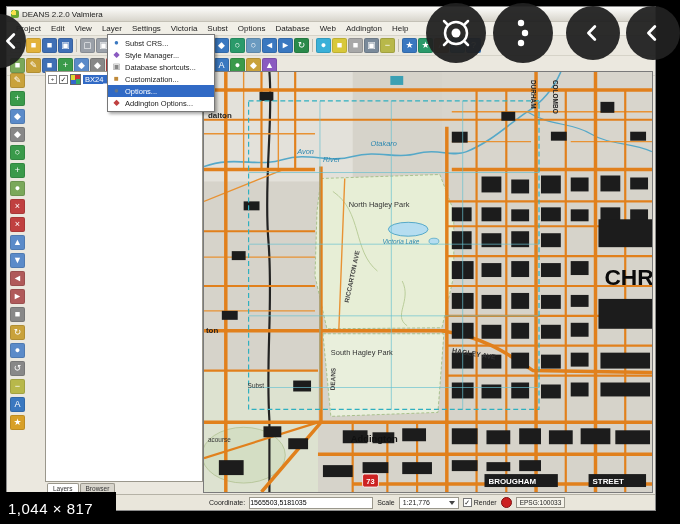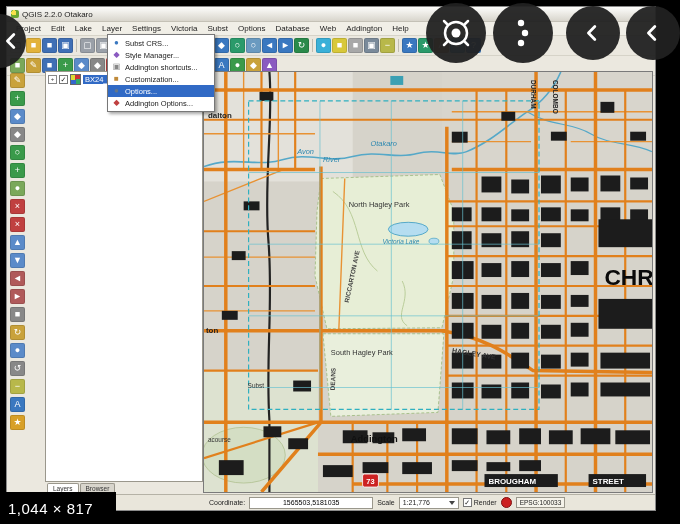--- a/index.html
+++ b/index.html
@@ -47,21 +47,21 @@
   
   .dropdown{position:absolute;left:100px;top:27px;width:106px;background:#fff;border:1px solid #777;
     box-shadow:2px 2px 3px rgba(0,0,0,.35);z-index:50;padding:2px 0;font-size:7.5px;color:#222;}
   .dd-item{display:flex;align-items:center;gap:4px;padding:1px 4px;height:10px;white-space:nowrap;}
   .dd-icon{width:9px;text-align:center;font-size:8px;line-height:1;}
   .dd-sel{background:#316ac5;color:#fff;}
   
   .statusbar{position:absolute;left:0;right:0;bottom:0;height:16px;background:#e9e6db;border-top:1px solid #b5b2a6;
     display:flex;align-items:center;gap:4px;font-size:7px;color:#222;padding-left:202px;box-sizing:border-box;}
   .coord-field{width:122px;height:10px;border:1px solid #9a978c;background:#fff;font-size:7px;
-    text-align:center;font-family:"Liberation Sans",sans-serif;padding:0;}
+    text-align:left;font-family:"Liberation Sans",sans-serif;padding:0;}
   .scale-combo{display:flex;align-items:center;border:1px solid #9a978c;background:#fff;height:10px;
     padding:0 3px;min-width:52px;justify-content:space-between;}
   .combo-arrow{width:0;height:0;border-left:3px solid transparent;border-right:3px solid transparent;border-top:4px solid #444;margin-left:3px;}
   .render-wrap{display:flex;align-items:center;gap:2px;}
   .red-dot{width:9px;height:9px;border-radius:50%;background:#cc2020;border:1px solid #801010;}
   .epsg-box{border:1px solid #9a978c;background:#f5f3ea;padding:1px 3px;font-size:6.5px;white-space:nowrap;}
   
   .ov-circle{position:absolute;border-radius:50%;background:rgba(33,33,33,.95);display:flex;
     align-items:center;justify-content:center;z-index:100;}
   
@@ -69,27 +69,27 @@
     display:flex;align-items:center;padding-left:8px;box-sizing:border-box;}
   .size-badge span{color:#fff;font-size:15px;letter-spacing:.5px;}
 </style>
 </head>
 <body>
 
 <div class="window">
 
   <div class="titlebar">
     <span class="app-icon"></span>
-    <span>QGIS 2.2.0 Otakaro</span>
+    <span>DEANS 2.2.0 Valmiera</span>
   </div>
 
   <div class="menubar">
       <span class="menu-item">Project</span>
       <span class="menu-item">Edit</span>
-      <span class="menu-item">Lake</span>
+      <span class="menu-item">View</span>
       <span class="menu-item">Layer</span>
       <span class="menu-item">Settings</span>
       <span class="menu-item">Victoria</span>
       <span class="menu-item">Subst</span>
       <span class="menu-item">Options</span>
       <span class="menu-item">Database</span>
       <span class="menu-item">Web</span>
       <span class="menu-item">Addington</span>
       <span class="menu-item">Help</span>
     </div>
@@ -333,21 +333,21 @@
       <div class="dd-item">
         <span class="dd-icon" style="color: rgb(58, 120, 192);">●</span>
         <span>Subst CRS...</span>
       </div>
       <div class="dd-item">
         <span class="dd-icon" style="color: rgb(138, 90, 192);">◆</span>
         <span>Style Manager...</span>
       </div>
       <div class="dd-item">
         <span class="dd-icon" style="color: rgb(136, 136, 136);">▣</span>
-        <span>Addington shortcuts...</span>
+        <span>Database shortcuts...</span>
       </div>
       <div class="dd-item">
         <span class="dd-icon" style="color: rgb(192, 138, 58);">■</span>
         <span>Customization...</span>
       </div>
       <div class="dd-item dd-sel">
         <span class="dd-icon" style="color: rgb(102, 119, 136);">●</span>
         <span>Options...</span>
       </div>
       <div class="dd-item">

